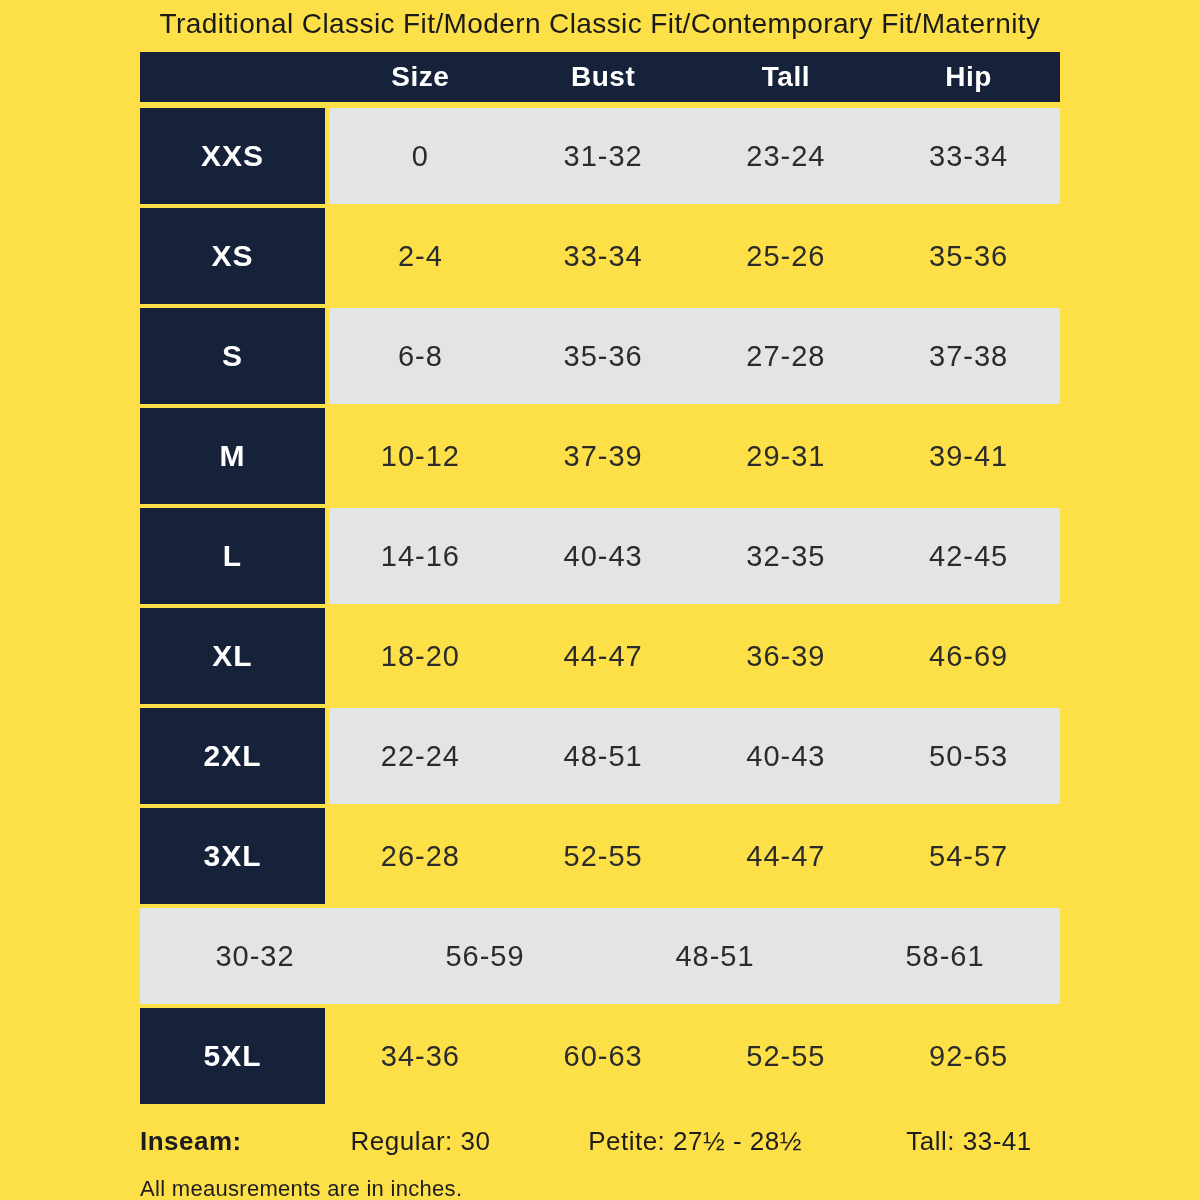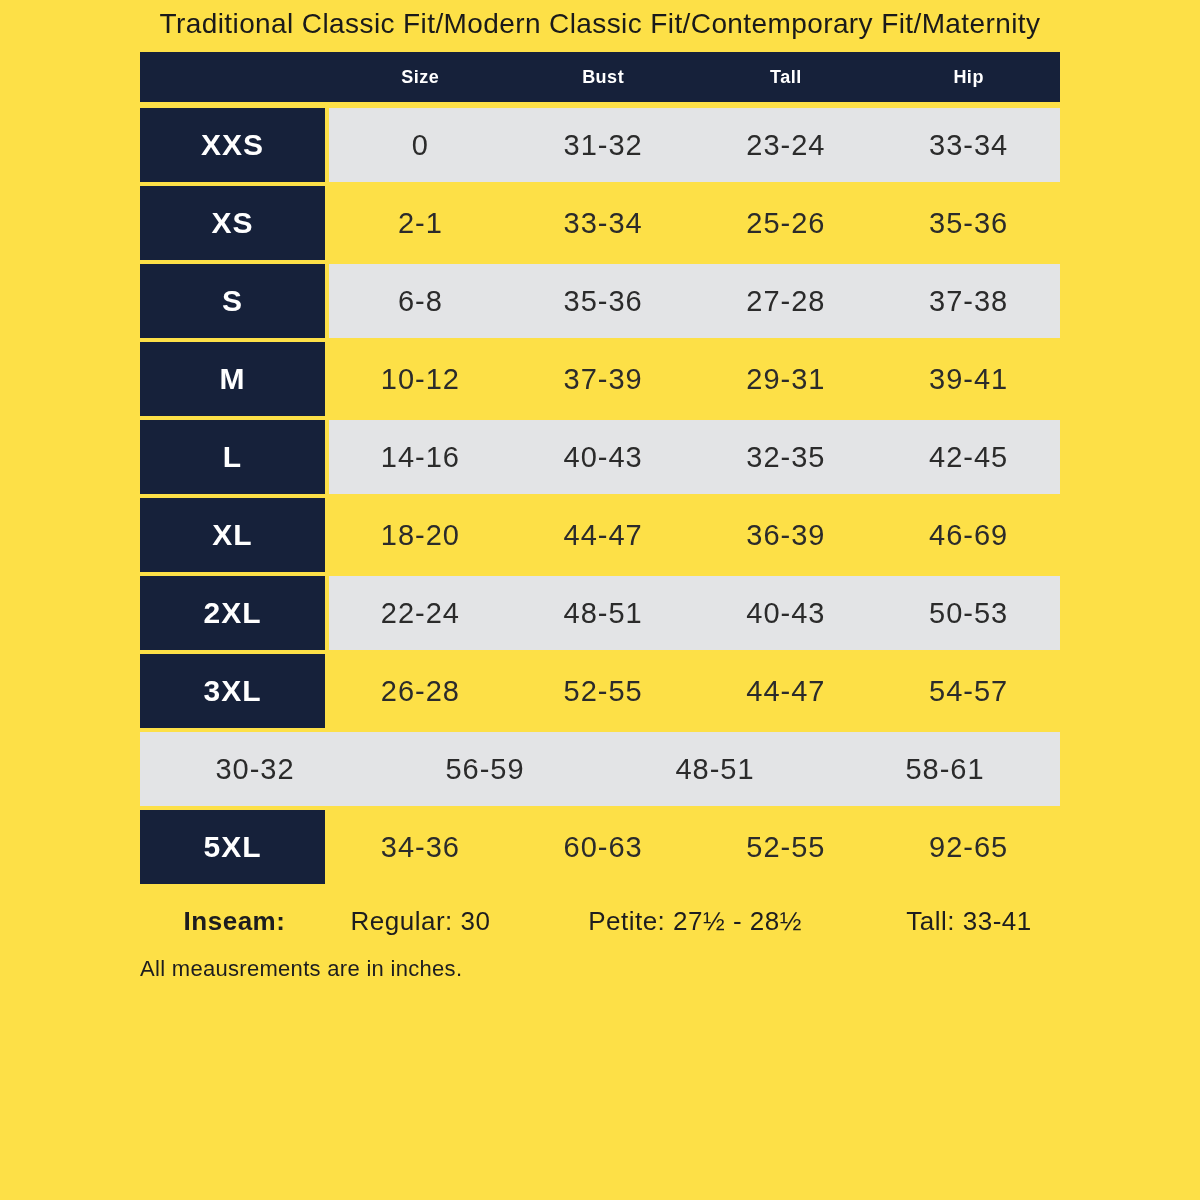--- a/index.html
+++ b/index.html
@@ -31,26 +31,26 @@
     height:50px;
     background:var(--navy,#16213a);
     margin-bottom:6px;
   }
   .header .corner{width:189px;height:100%;}
   .hcell{
     flex:1;
     text-align:center;
     color:#ffffff;
     font-weight:700;
-    font-size:18px;
+    font-size:28px;
     letter-spacing:0.5px;
   }
   .row{
     display:flex;
-    height:74px;
+    height:96px;
     margin-bottom:4px;
     text-align:center;
   }
   .size-cell{
     width:185px;
     margin-right:4px;
     background:var(--navy,#16213a);
     color:#ffffff;
     font-weight:700;
     font-size:30px;
@@ -71,21 +71,21 @@
   }
   .row.alt .val{background:var(--gray,#e3e4e6);}
   .footer-row{
     display:flex;
     align-items:center;
     height:58px;
     margin-top:8px;
     font-size:26px;
     color:#1d1d1f;
   }
-  .f-inseam{width:189px;text-align:center;font-weight:700;letter-spacing:0.5px;}
+  .f-inseam{width:189px;font-weight:700;letter-spacing:0.5px;}
   .f-regular{width:183px;text-align:center;letter-spacing:0.5px;}
   .f-petite{width:366px;text-align:center;letter-spacing:0.5px;}
   .f-tall{flex:1;text-align:center;letter-spacing:0.5px;}
   .note{
     margin-top:6px;
     font-size:22px;
     color:#1d1d1f;
     letter-spacing:0.3px;
     text-align:left;
   }
@@ -109,21 +109,21 @@
     <div id="rows">
         <div class="row alt">
           <div class="size-cell">XXS</div>
           <div class="val">0</div>
           <div class="val">31-32</div>
           <div class="val">23-24</div>
           <div class="val">33-34</div>
         </div>
         <div class="row">
           <div class="size-cell">XS</div>
-          <div class="val">2-1</div>
+          <div class="val">2-4</div>
           <div class="val">33-34</div>
           <div class="val">25-26</div>
           <div class="val">35-36</div>
         </div>
         <div class="row alt">
           <div class="size-cell">S</div>
           <div class="val">6-8</div>
           <div class="val">35-36</div>
           <div class="val">27-28</div>
           <div class="val">37-38</div>

